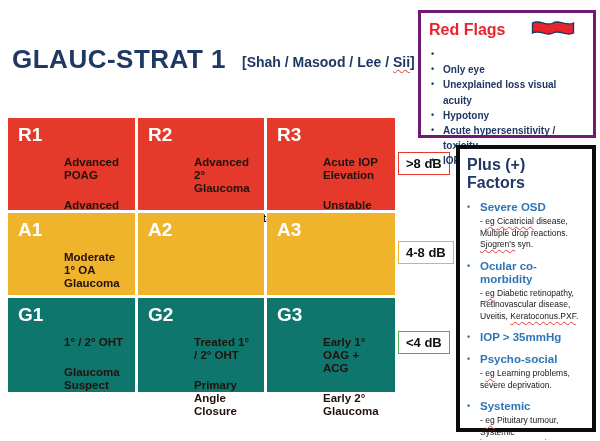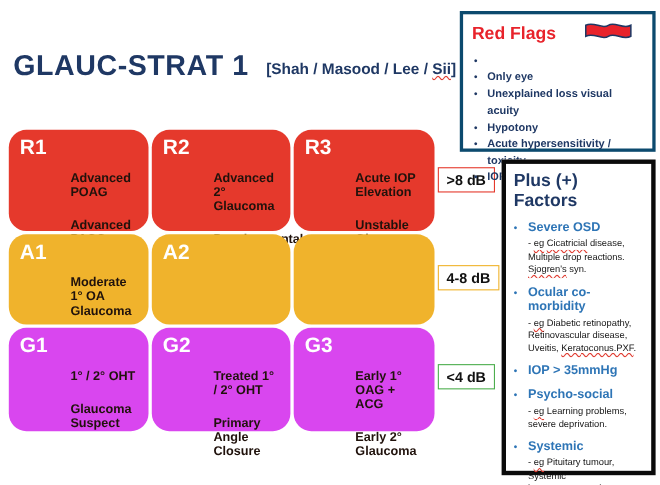--- a/index.html
+++ b/index.html
@@ -7,39 +7,39 @@
   .canvas{position:absolute;left:0;top:0;width:600px;height:441px;background:#fff;}
 
   
   .title-row{position:absolute;left:12px;top:44px;display:flex;align-items:center;}
   .main-title{color:#1F3864;font-weight:bold;font-size:26px;letter-spacing:0.5px;}
   .authors{color:#1F3864;font-weight:bold;font-size:14px;margin-left:16px;margin-top:4px;}
 
   
   .strat-grid{position:absolute;left:8px;top:118px;display:grid;
     grid-template-columns:127px 126px 128px;grid-template-rows:92px 82px 94px;gap:3px;}
-  .cell{box-sizing:border-box;padding:6px 10px;border-radius:16px;}
+  .cell{box-sizing:border-box;padding:6px 10px;}
   .cell.red{background:#E5392C;}
   .cell.amber{background:#F0B32C;}
-  .cell.green{background:#d946ef;}
+  .cell.green{background:#0f766e;}
   .cell .code{color:#ffffff;font-weight:bold;font-size:19px;line-height:22px;}
   .cell .line{color:#20120c;font-weight:bold;font-size:11.5px;line-height:13px;margin-left:46px;}
   .cell .l1{margin-top:10px;}
   .cell .l2{margin-top:17px;}
 
   
   .db{position:absolute;left:398px;background:#fff;border:1px solid #0369a1;color:#111;
       font-weight:bold;font-size:13px;padding:3px 7px;white-space:nowrap;}
   .db-high{top:152px;border-color:#E5392C;}
   .db-mid{top:241px;border-color:#F0B32C;}
   .db-low{top:331px;border-color:#4DAE4E;}
 
   
   .redflags{position:absolute;left:418px;top:10px;width:178px;height:128px;box-sizing:border-box;
-    border:3px solid #0c4a6e;background:#fff;padding:5px 7px 4px 8px;}
+    border:3px solid #701a75;background:#fff;padding:5px 7px 4px 8px;}
   .rf-head{display:flex;align-items:center;}
   .rf-title{color:#E8232B;font-weight:bold;font-size:16px;}
   .rf-flag{margin-left:26px;}
   .rf-list{margin:5px 0 0 2px;padding:0;list-style:none;}
   .rf-item{display:flex;color:#1F3864;font-weight:bold;font-size:10px;line-height:15.2px;}
   .rf-item .blt{width:12px;flex:0 0 12px;font-size:9px;}
 
   
   .plus{position:absolute;left:456px;top:145px;width:140px;height:287px;box-sizing:border-box;
     border:4px solid #0b0b0b;background:#fff;padding:7px 5px 4px 7px;}
@@ -81,20 +81,21 @@
     </div>
 
     <div class="cell amber">
       <div class="code">A1</div>
       <div class="line l1">Moderate 1° OA Glaucoma</div>
     </div>
     <div class="cell amber">
       <div class="code">A2</div>
     </div>
     <div class="cell amber">
+      <div class="code">A3</div>
     </div>
 
     <div class="cell green">
       <div class="code">G1</div>
       <div class="line l1">1° / 2° OHT</div>
       <div class="line l2">Glaucoma Suspect</div>
     </div>
     <div class="cell green">
       <div class="code">G2</div>
       <div class="line l1">Treated 1° / 2° OHT</div>

